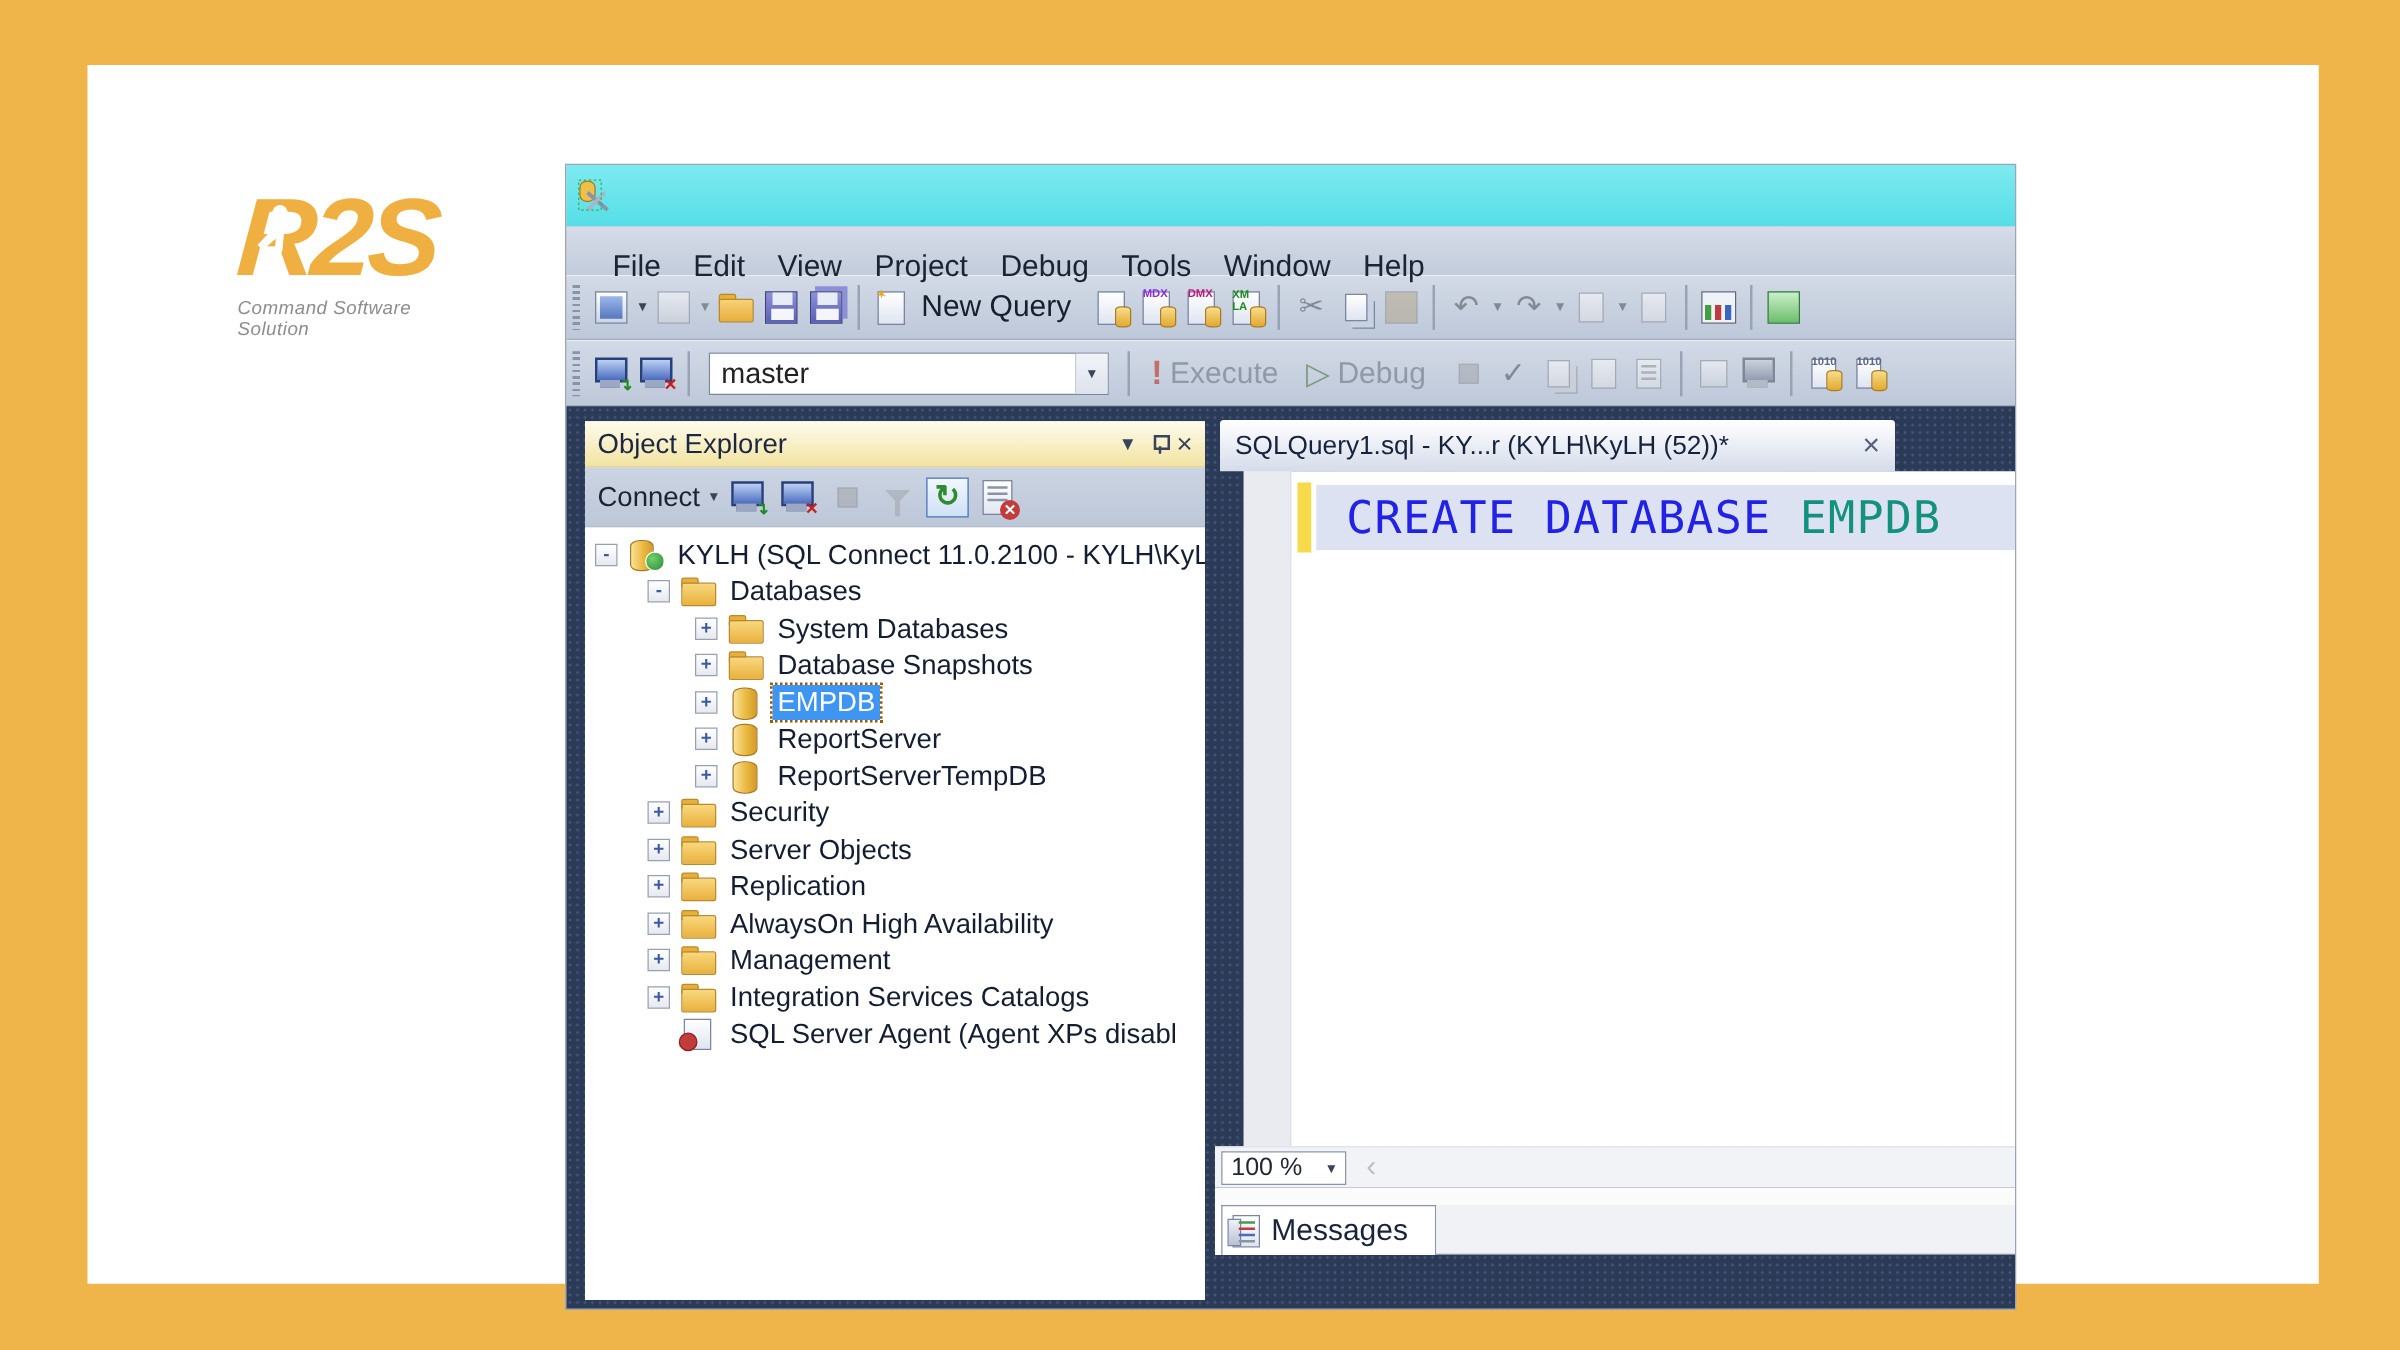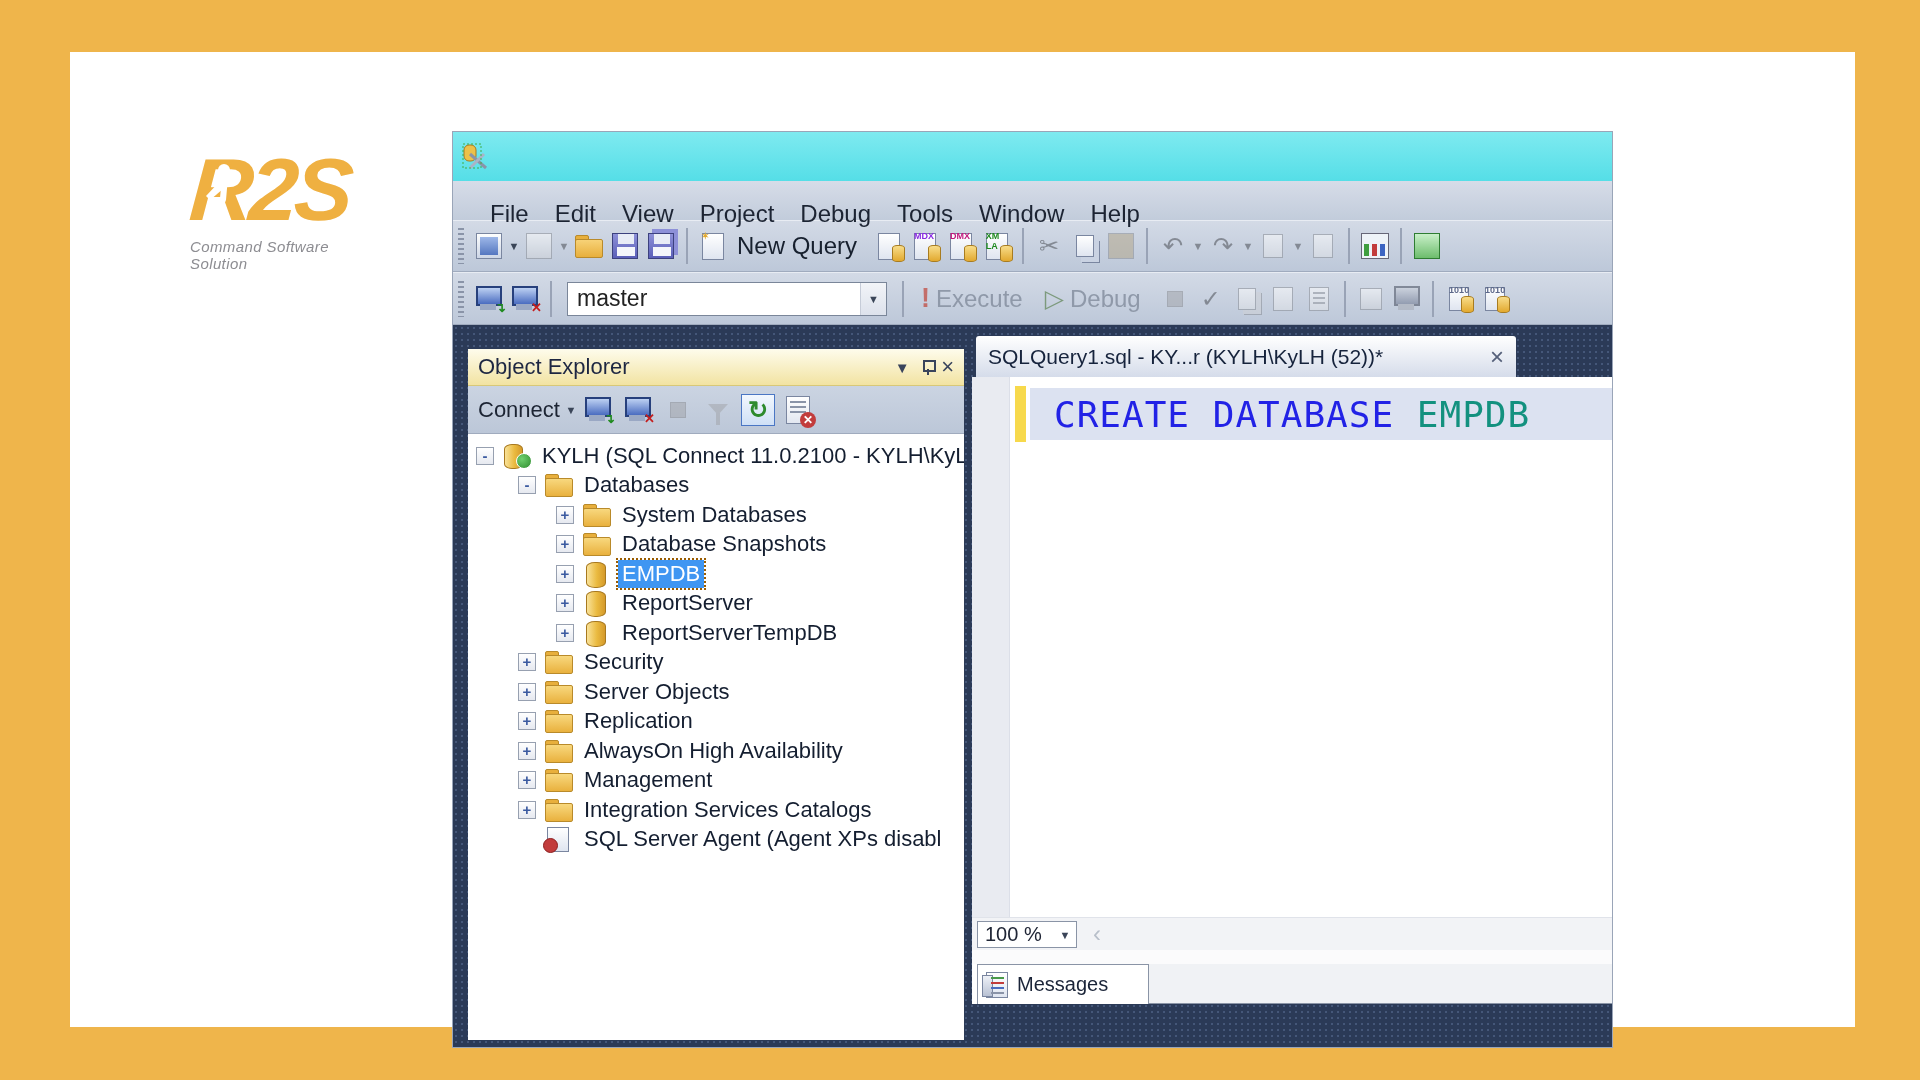--- a/index.html
+++ b/index.html
@@ -77,21 +77,21 @@
   .tb-label { font-size:24px; color:#8f99a9; margin-right:16px; }
   .tb-label.dark { color:#17202e; margin:0 14px 0 6px; }
   .dbg-arrow { color:#7d9a7d; font-size:25px; margin:0 6px; }
 
   
   .content { position:relative; height:722px; background-color:#2b3a57;
              background-image:radial-gradient(rgba(95,115,155,.5) 1px, transparent 1.3px);
              background-size:6px 6px; }
 
   
-  .oe { position:absolute; left:15px; top:24px; width:496px; bottom:7px; display:flex; flex-direction:column;
+  .oe { position:absolute; left:15px; top:12px; width:496px; bottom:7px; display:flex; flex-direction:column;
         background:#fff; }
   .oe-header { height:37px; background:linear-gradient(#fefcec,#f2e3a2); display:flex; align-items:center;
                padding:0 10px; border-bottom:1px solid #d8c878; }
   .oe-title { flex:1; font-size:22px; color:#1e2742; }
   .oe-hbtn { width:26px; text-align:center; color:#39445c; font-size:15px; }
   .pin { width:14px; height:18px; position:relative; margin:0 6px; }
   .pin::before { content:""; position:absolute; left:2px; top:2px; width:9px; height:8px; border:2px solid #39445c; }
   .pin::after { content:""; position:absolute; left:6px; top:11px; width:2px; height:6px; background:#39445c; }
   .oe-close { font-size:22px; color:#39445c; }
   .oe-toolbar { height:48px; background:linear-gradient(#cbd4e2,#bcc7d8); display:flex; align-items:center;
@@ -136,21 +136,21 @@
   .ticon.agent::after { content:""; position:absolute; left:-2px; bottom:-2px; width:13px; height:13px;
         border-radius:50%; background:#c23c3c; border:1px solid #8e1f1f; }
 
   
   .editor { position:absolute; left:519px; top:0; right:0; bottom:7px; display:flex; flex-direction:column; }
   .tabstrip { margin-top:11px; height:41px; display:flex; }
   .etab { margin-left:4px; width:540px; background:linear-gradient(#ffffff,#d5dcea); border-radius:3px 3px 0 0;
           display:flex; align-items:center; padding:0 12px; }
   .etab-label { flex:1; font-size:21px; color:#16233c; white-space:nowrap; overflow:hidden; }
   .etab-close { font-size:24px; color:#55607a; margin-left:8px; }
-  .canvas { height:540px; background:#fff; position:relative; }
+  .canvas { height:540px; background:#fff; position:relative;margin-left:23px; }
   .gutter { position:absolute; left:0; top:0; bottom:0; width:38px; background:#e9ebf1; border-right:1px solid #dcdfe8; }
   .changebar { position:absolute; left:43px; top:9px; width:11px; height:56px; background:#f7d94c; }
   .line-hl { position:absolute; left:58px; top:11px; right:0; height:52px; background:#dce2f1; }
   .code { position:absolute; left:82px; top:11px; height:52px; display:flex; align-items:center;
           font-family:"DejaVu Sans Mono", monospace; font-size:36px; letter-spacing:1px; white-space:pre; }
   .kw { color:#2222e6; } .ident { color:#13917f; }
   .zoombar { height:33px; background:#f2f3f6; display:flex; align-items:center; padding-left:5px;
              border-top:1px solid #e0e3ea; }
   .zoom-combo { width:100px; height:27px; background:#fff; border:1px solid #8a94a6; display:flex; align-items:center; }
   .zoom-text { flex:1; font-size:20px; color:#202636; padding-left:7px; white-space:nowrap; }
@@ -159,21 +159,21 @@
   .gap-strip { height:14px; background:#fbfbfc; }
   .msgstrip { height:40px; display:flex; background:#fff; }
   .msgtab { margin-left:5px; width:172px; background:#fff; border:1px solid #8a94a6; border-bottom:none;
             display:flex; align-items:center; padding:0 8px; }
   .msg-icon { width:22px; height:26px; position:relative; margin-right:9px; flex:none;
               background:linear-gradient(#fff,#dfe5f0); border:1px solid #7a86a0; }
   .msg-icon::before { content:""; position:absolute; left:-5px; top:2px; width:9px; height:20px;
               background:linear-gradient(#eef1f7,#b9c2d4); border:1px solid #7a86a0; }
   .msg-icon::after { content:""; position:absolute; left:4px; top:4px; right:3px; height:2px; background:#4a9a4a;
               box-shadow:0 5px 0 #c23c3c, 0 10px 0 #4a6cc0, 0 15px 0 #8a94a8; }
-  .msgtab-label { font-size:20px; color:#1a2438; }
+  .msgtab-label { font-size:24px; color:#1a2438; }
   .msgrest { flex:1; background:#f0f2f5; border-bottom:1px solid #8a94a6; margin-right:0; }
   .msgpane { flex:1; background:#fff; }
   .msg-text { padding:7px 0 0 53px; font-family:"DejaVu Sans Mono", monospace; font-size:23px; color:#15181e;
               white-space:nowrap; }
 </style>
 </head>
 <body>
 
 <div class="slide">
 

